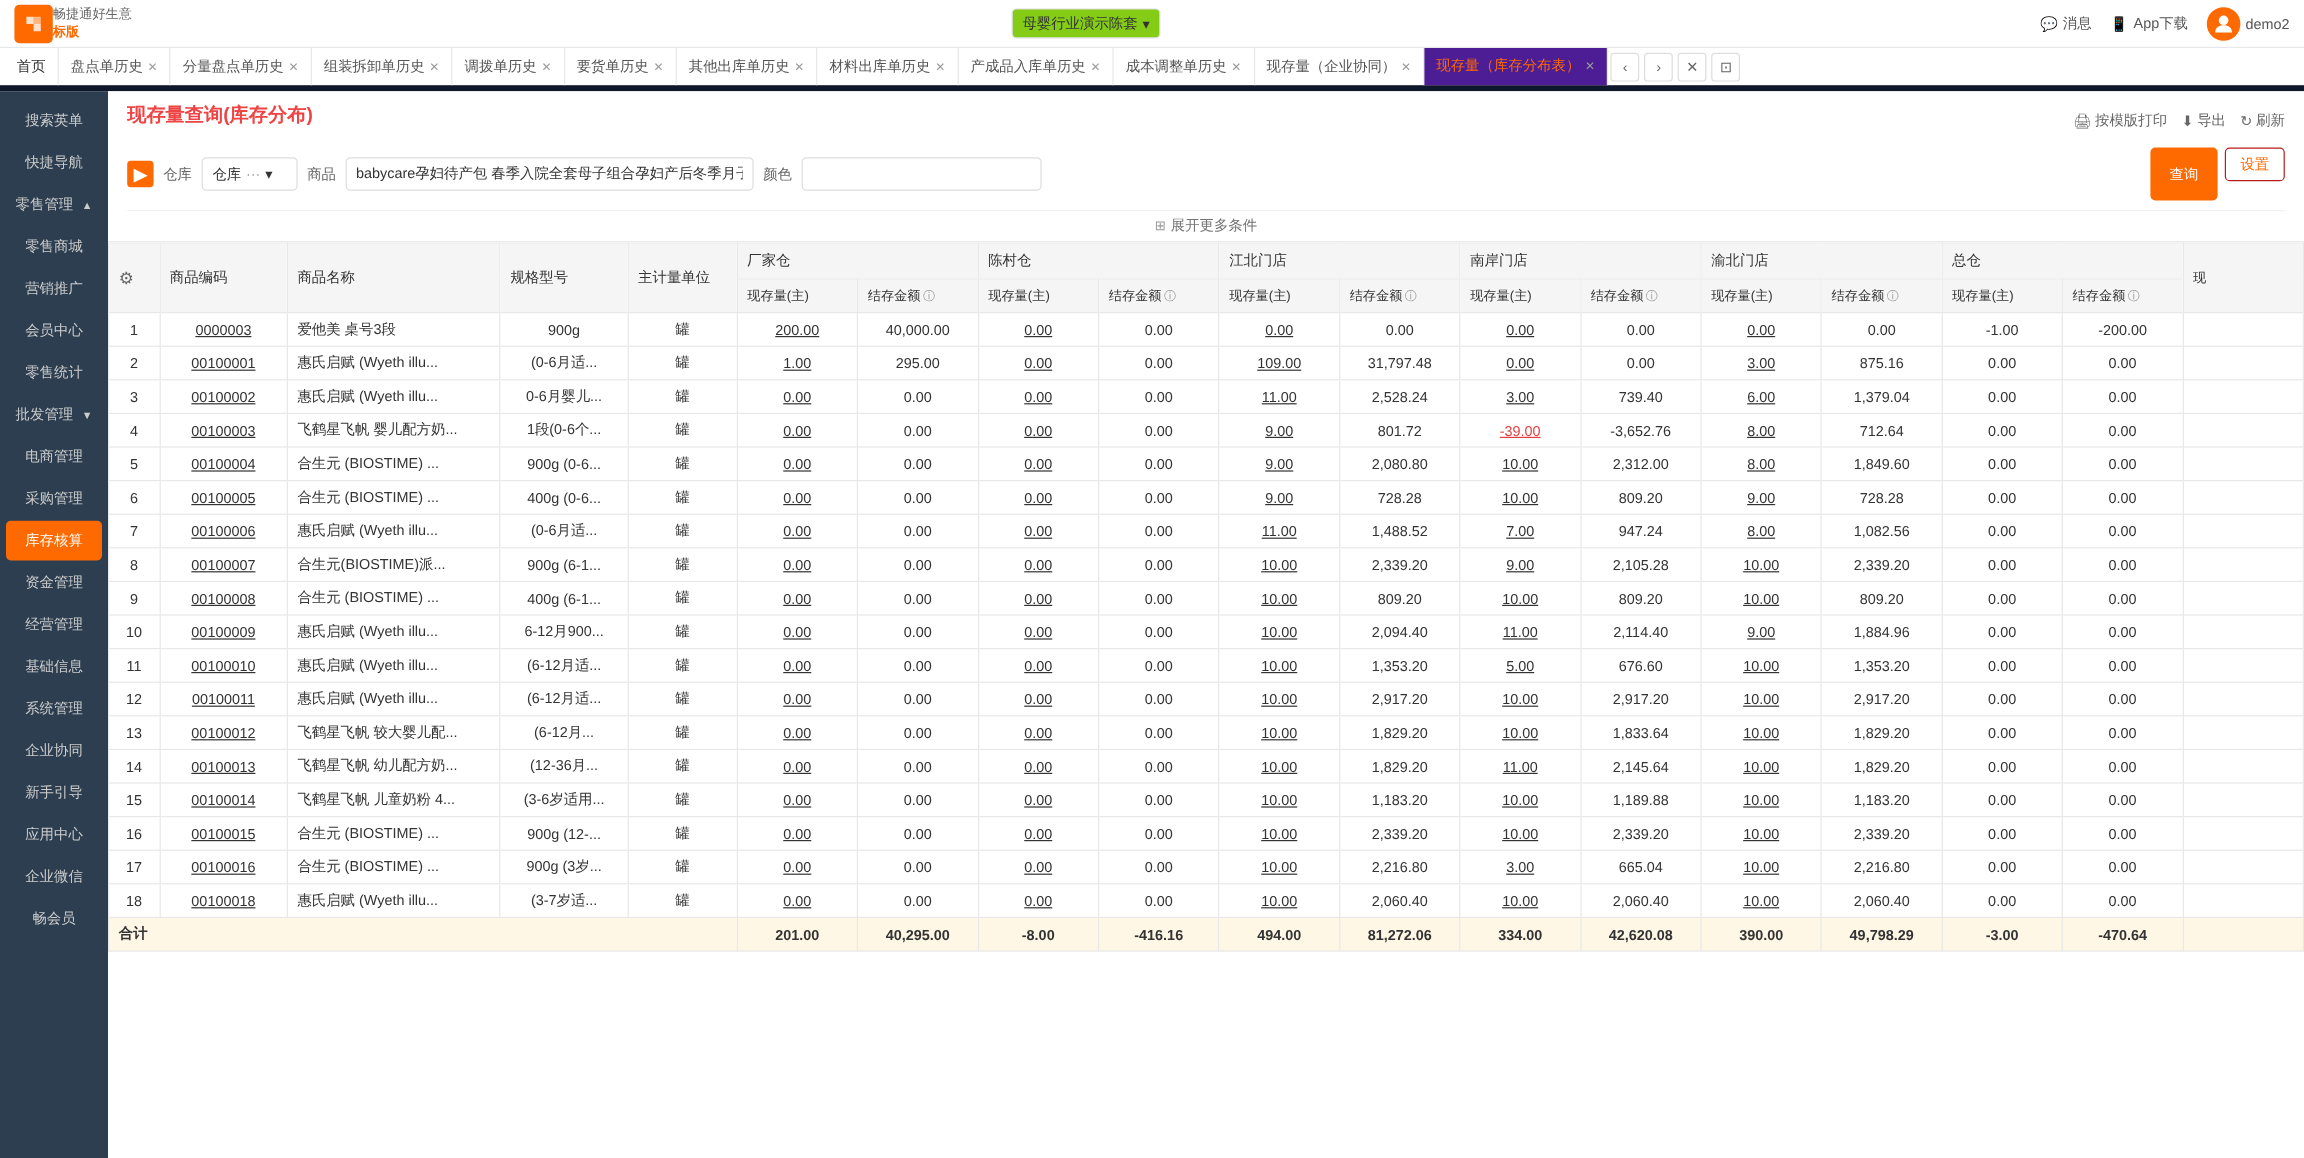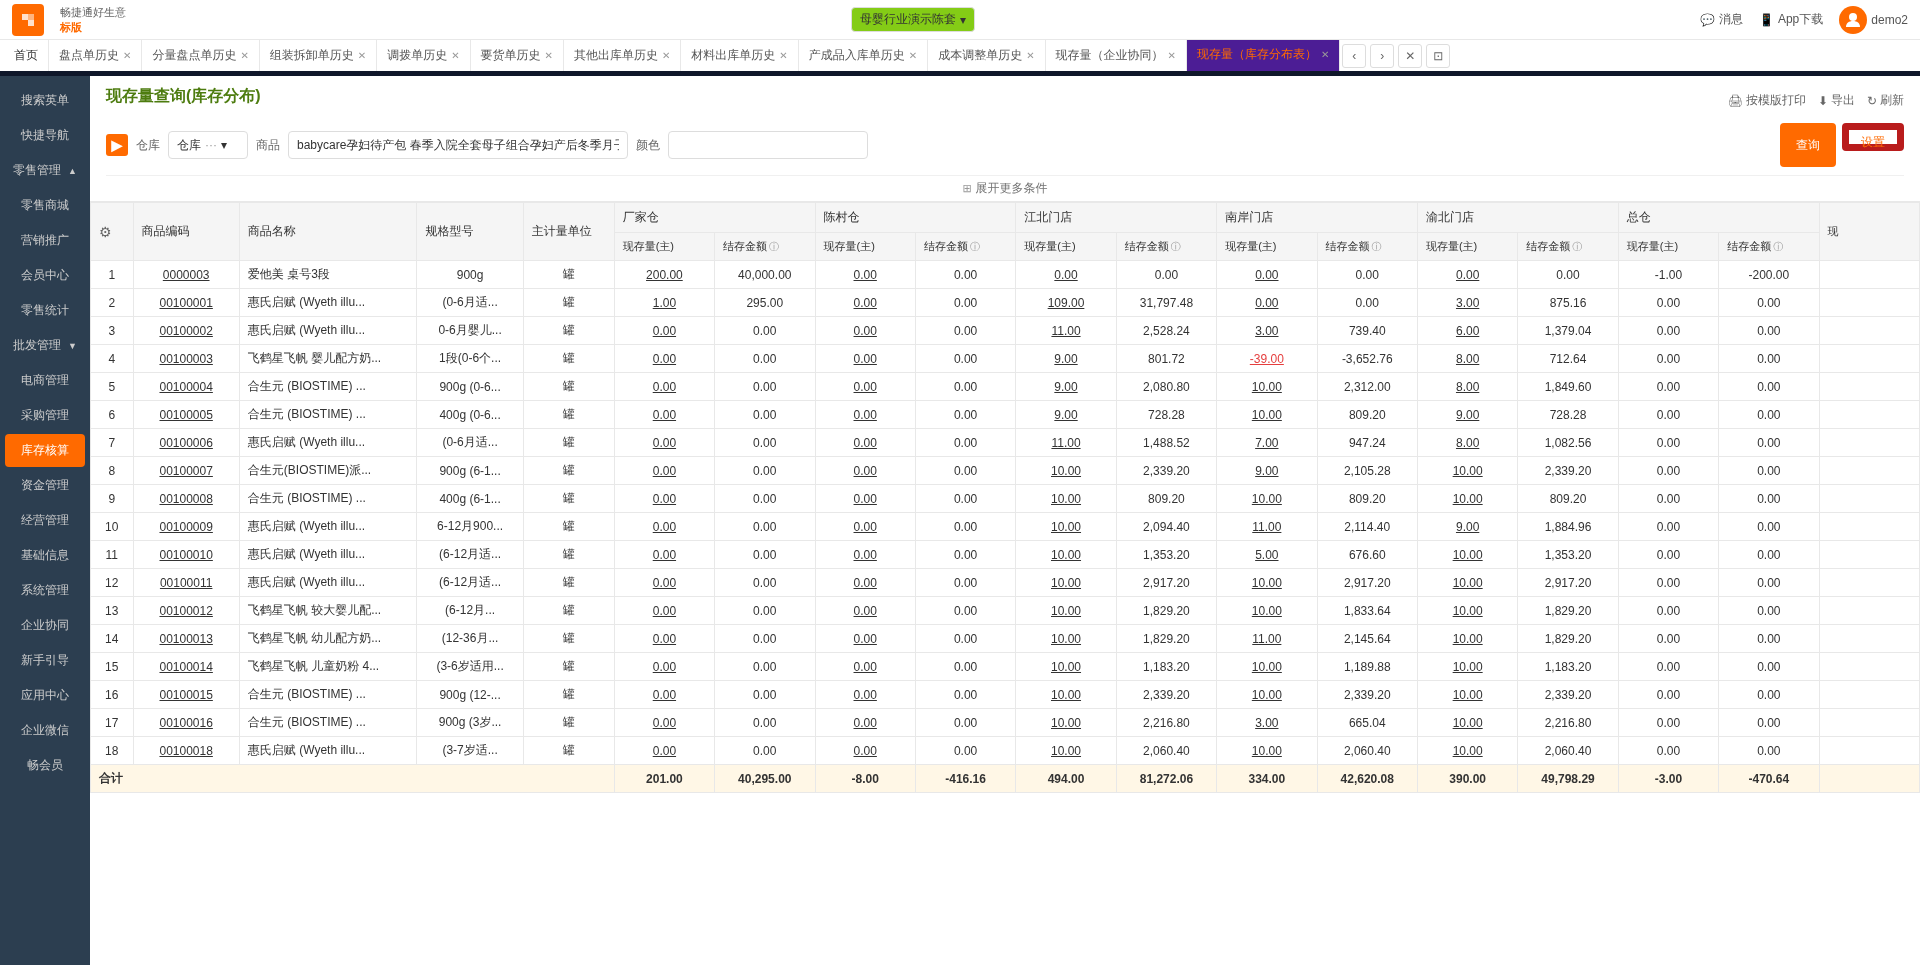--- a/index.html
+++ b/index.html
@@ -11,21 +11,21 @@
       background: #fff;
       border-bottom: 1px solid #e8e8e8;
       display: flex;
       align-items: center;
       justify-content: space-between;
       padding: 0 12px;
     }
     .logo-area {
       display: flex;
       align-items: center;
-      gap: 16px;
+      gap: 0;
     }
     .logo-icon {
       width: 32px; height: 32px;
       background: #ff6a00;
       border-radius: 4px;
       display: flex; align-items: center; justify-content: center;
       color: #fff; font-size: 10px; font-weight: bold;
     }
     .logo-text { font-size: 11px; color: #666; line-height: 1.3; }
     .industry-select {
@@ -118,21 +118,21 @@
     
     .content-area {
       flex: 1;
       display: flex;
       flex-direction: column;
       overflow: hidden;
     }
     .page-title {
       font-size: 16px;
       font-weight: bold;
-      color: #4d7c0f;
+      color: #ef4444;
       margin-bottom: 8px;
     }
     .filter-expand-btn {
       width: 22px; height: 22px;
       background: #ff6a00;
       color: #fff;
       border: none;
       border-radius: 3px;
       display: flex; align-items: center; justify-content: center;
       cursor: pointer;
@@ -164,21 +164,21 @@
       border-radius: 4px;
       padding: 5px 16px;
       cursor: pointer;
       font-size: 12px;
       height: 44px;
       margin-left: 20px;
     }
     .btn-settings {
       background: #fff;
       color: #ff6a00;
-      border: 7px solid #b91c1c;
+      border: 1px solid #b91c1c;
       border-radius: 4px;
       padding: 4px 12px;
       cursor: pointer;
       font-size: 12px;
       height: 28px;
     }
     .action-btn {
       display: flex; align-items: center; gap: 3px;
       color: #666; font-size: 12px; cursor: pointer;
     }

